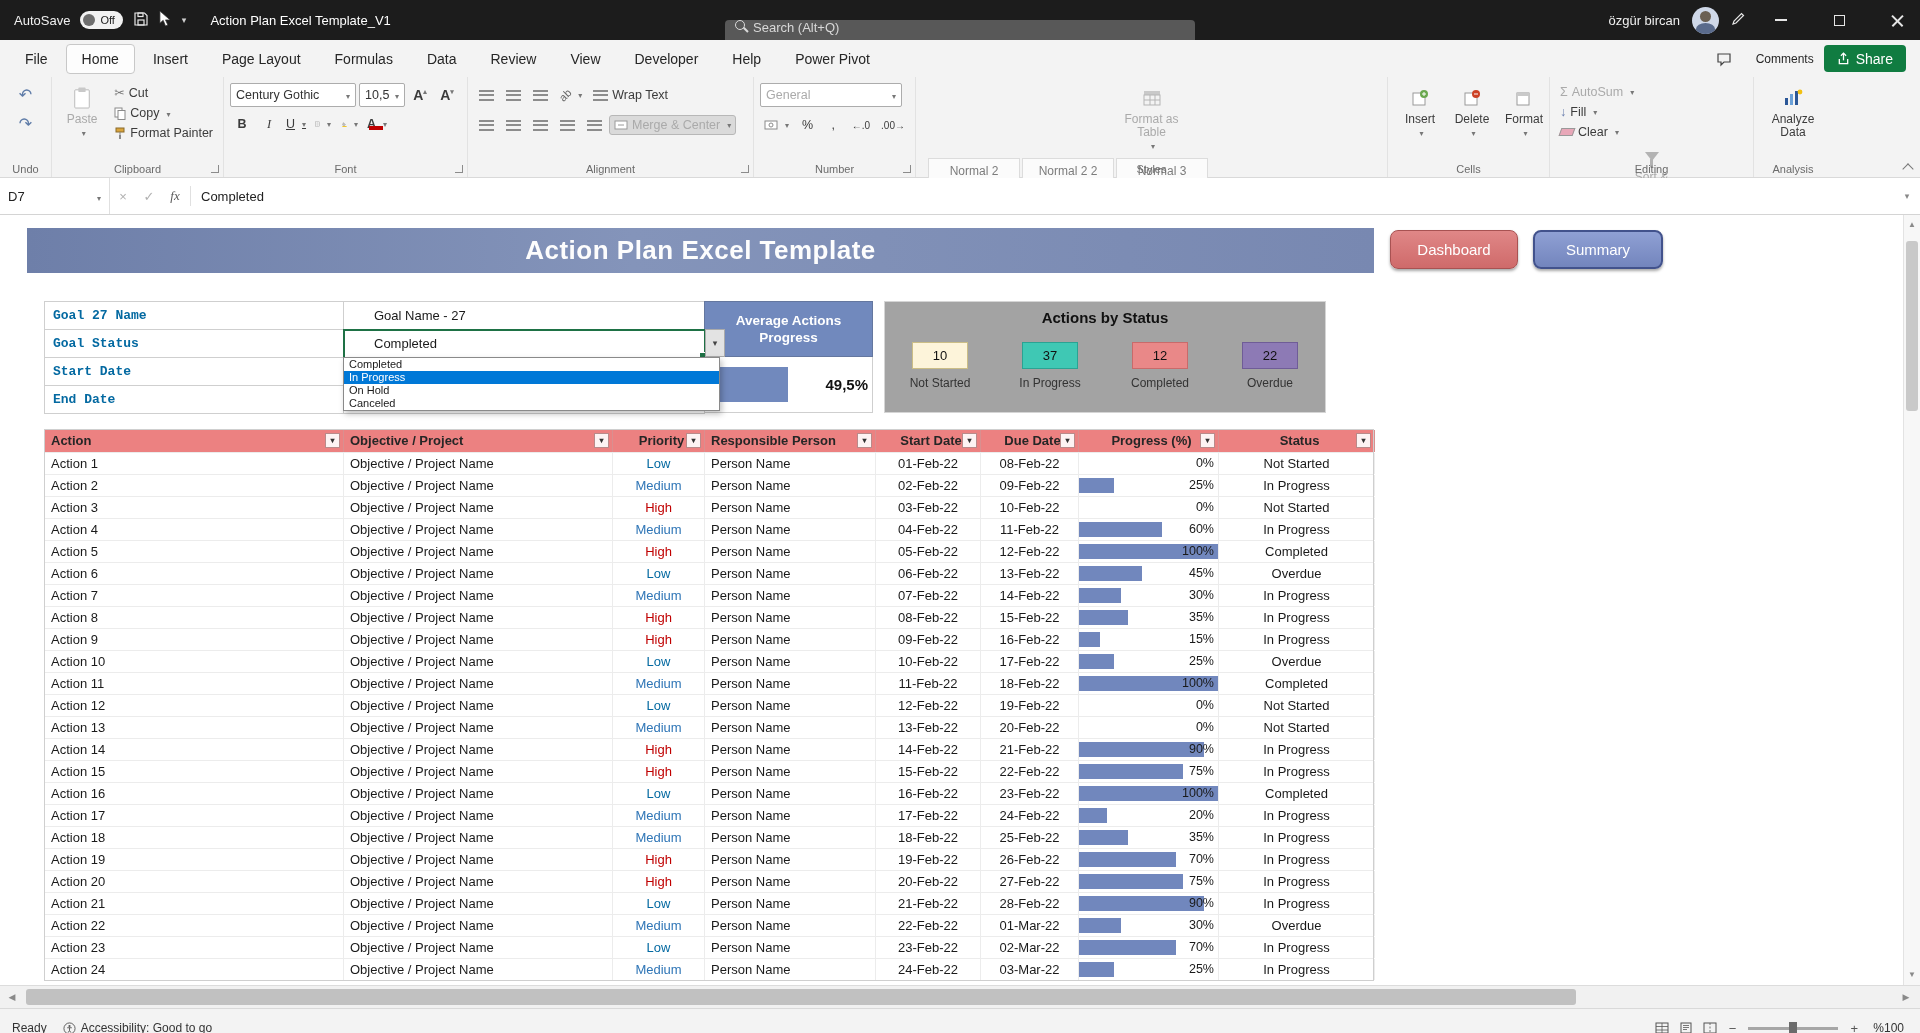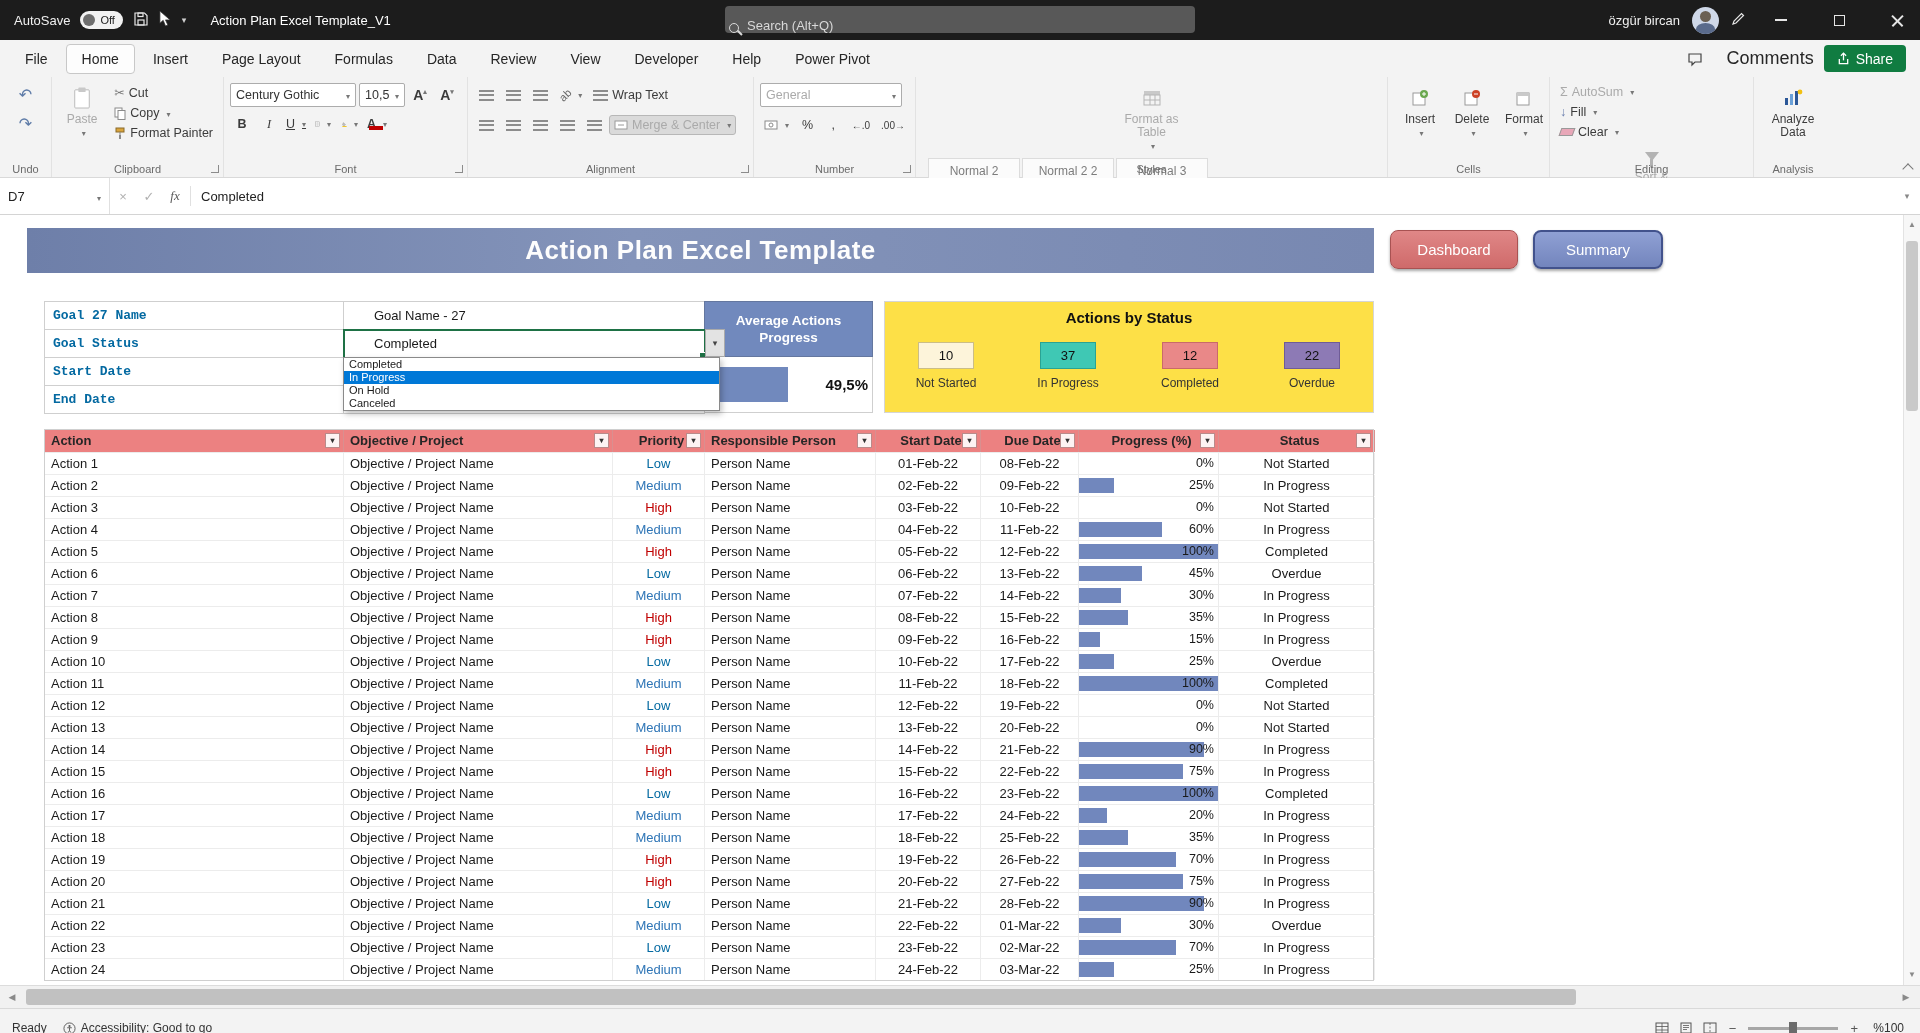--- a/index.html
+++ b/index.html
@@ -8,22 +8,22 @@
   .page { position:relative; width:1920px; height:1033px; background:#fff; }
 
   
   .titlebar { position:absolute; top:0; left:0; right:0; height:40px; background:#1c1c1c;
     color:#f0f0f0; display:flex; align-items:center; font-size:13px; }
   .tb-left { display:flex; align-items:center; gap:10px; padding-left:14px; }
   .autosave-pill { display:flex; align-items:center; gap:5px; background:#f2f2f2; border-radius:10px;
     height:18px; padding:0 8px 0 3px; color:#222; font-size:11px; }
   .autosave-knob { width:12px; height:12px; border-radius:50%; background:#6e6e6e; }
   .tb-title { margin-left:14px; color:#fff; font-size:13px; white-space:nowrap; }
-  .searchbox { position:absolute; left:725px; top:6px; width:470px; height:27px; background:#585858;
-    border-radius:4px; display:flex; align-items:flex-end; padding:0 4px; gap:8px; }
+  .searchbox { position:absolute; left:725px; top:20px; width:470px; height:27px; background:#585858;
+    border-radius:4px; display:flex; align-items:flex-start; padding:0 10px; gap:8px; }
   .searchbox input { background:transparent; border:none; outline:none; color:#ececec; font-size:13px; width:100%; }
   .searchbox input::placeholder { color:#d8d8d8; }
   .mag { width:10px; height:10px; border:1.6px solid #dadada; border-radius:50%; position:relative; flex:none; }
   .mag::after { content:""; position:absolute; width:6px; height:1.6px; background:#dadada;
     transform:rotate(45deg); right:-5px; bottom:-2px; }
   .tb-right { margin-left:auto; display:flex; align-items:center; gap:12px; }
   .avatar { width:27px; height:27px; border-radius:50%; background:#cfd8e8; overflow:hidden; position:relative; }
   .avatar::before { content:""; position:absolute; width:11px; height:11px; border-radius:50%;
     background:#6b6053; left:8px; top:4px; }
   .avatar::after { content:""; position:absolute; width:19px; height:12px; border-radius:50% 50% 0 0;
@@ -37,21 +37,21 @@
   .ic-close::before { transform:rotate(45deg); } .ic-close::after { transform:rotate(-45deg); }
   .qat-caret { font-size:9px; color:#cfcfcf; }
 
   
   .tabs-row { position:absolute; top:40px; left:0; right:0; height:37px; background:#f3f3f3;
     display:flex; align-items:center; padding-left:8px; }
   .rtab { font-size:14px; color:#262626; padding:0 15px; line-height:28px; border-radius:4px; margin:0 1px;
     border:1px solid transparent; }
   .rtab.active { background:#fdfdfd; border-color:#c8c8c8; }
   .tabs-right { margin-left:auto; display:flex; align-items:center; gap:10px; padding-right:14px; }
-  .comments-btn { display:flex; align-items:center; gap:24px; font-size:18px; color:#262626; }
+  .comments-btn { display:flex; align-items:center; gap:24px; font-size:12px; color:#262626; }
   .share-btn { display:flex; align-items:center; gap:6px; background:#107c41; color:#fff; font-size:14px;
     border-radius:4px; height:27px; padding:0 13px; }
 
   
   .ribbon { position:absolute; top:77px; left:0; right:0; height:101px; background:#f3f3f3;
     border-bottom:1px solid #d9d9d9; display:flex; }
   .rg { position:relative; border-right:1px solid #e2e2e2; padding:6px 6px 18px 6px; height:100%; flex:none; }
   .lbl { position:absolute; bottom:2px; left:0; right:0; text-align:center; font-size:11px; color:#6b6b6b; }
   .launch { position:absolute; right:4px; bottom:4px; width:8px; height:8px;
     border-right:1.4px solid #8b8b8b; border-bottom:1.4px solid #8b8b8b; }
@@ -136,22 +136,22 @@
 
   .avg-block { position:absolute; left:704px; top:86px; width:169px; height:112px; }
   .avg-head { height:56px; background:#7189bd; border:1px solid #64779f; color:#fff; font-size:13.5px;
     font-weight:700; text-align:center; display:flex; align-items:center; justify-content:center; padding:0 10px;
     line-height:17px; }
   .avg-cell { height:56px; border:1px solid #cfcfcf; border-top:none; position:relative; background:#fff; }
   .avg-bar { position:absolute; left:0; top:10px; bottom:10px; background:#7189bd; }
   .avg-label { position:absolute; right:4px; top:0; bottom:0; display:flex; align-items:center;
     font-size:15px; font-weight:700; color:#111; }
 
-  .status-block { position:absolute; left:884px; top:86px; width:490px; height:112px; border:1px solid #d5d5d5;
-    background:#fde047; }
+  .status-block { position:absolute; left:884px; top:86px; width:442px; height:112px; border:1px solid #d5d5d5;
+    background:#a3a3a3; }
   .status-title { text-align:center; font-size:15px; font-weight:700; color:#111; margin-top:7px; }
   .status-items { display:flex; margin-top:16px; }
   .stat-col { flex:1; display:flex; flex-direction:column; align-items:center; }
   .stat-box { width:56px; height:27px; border:1px solid #999; font-size:13px; font-weight:400; color:#111;
     display:flex; align-items:center; justify-content:center; }
   .stat-label { font-size:12px; color:#333; margin-top:7px; }
 
   .main-table { position:absolute; left:44px; top:214px; width:1330px; border:1px solid #cfcfcf; }
   .thead, .tr { display:grid; grid-template-columns:299px 269px 92px 171px 105px 98px 140px 156px; }
   .thead { height:22px; background:#ec8181; }

